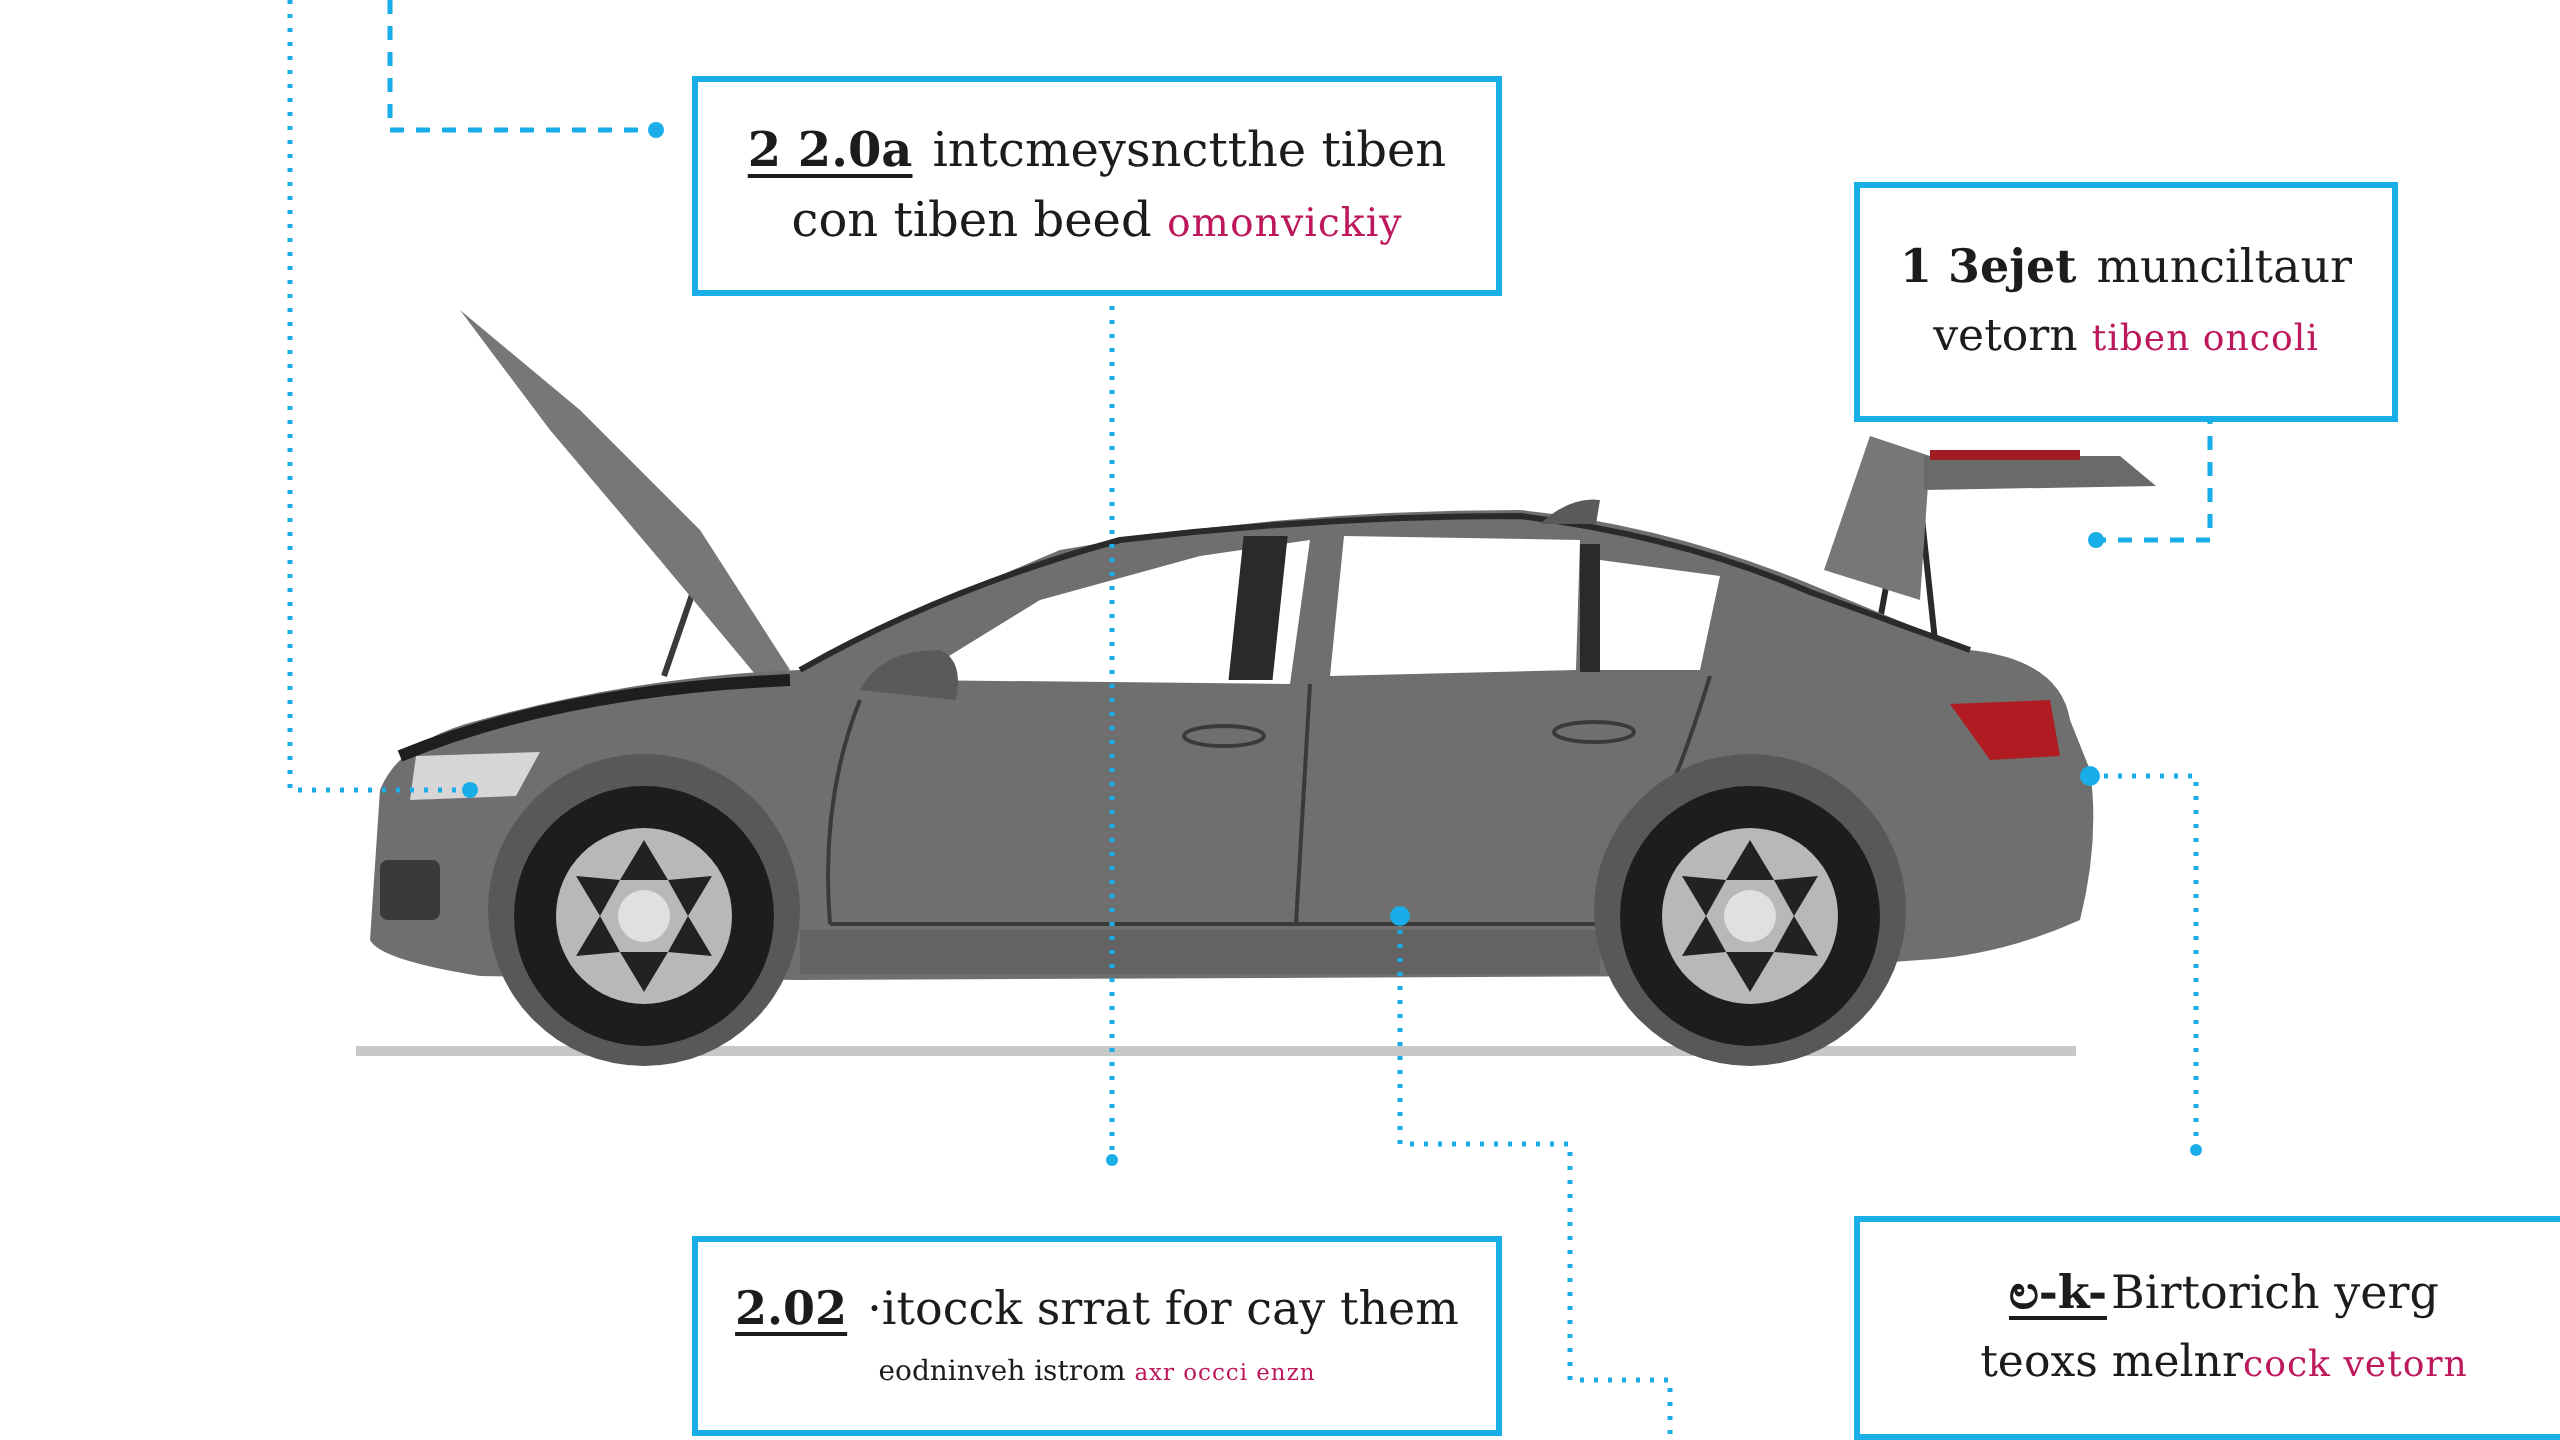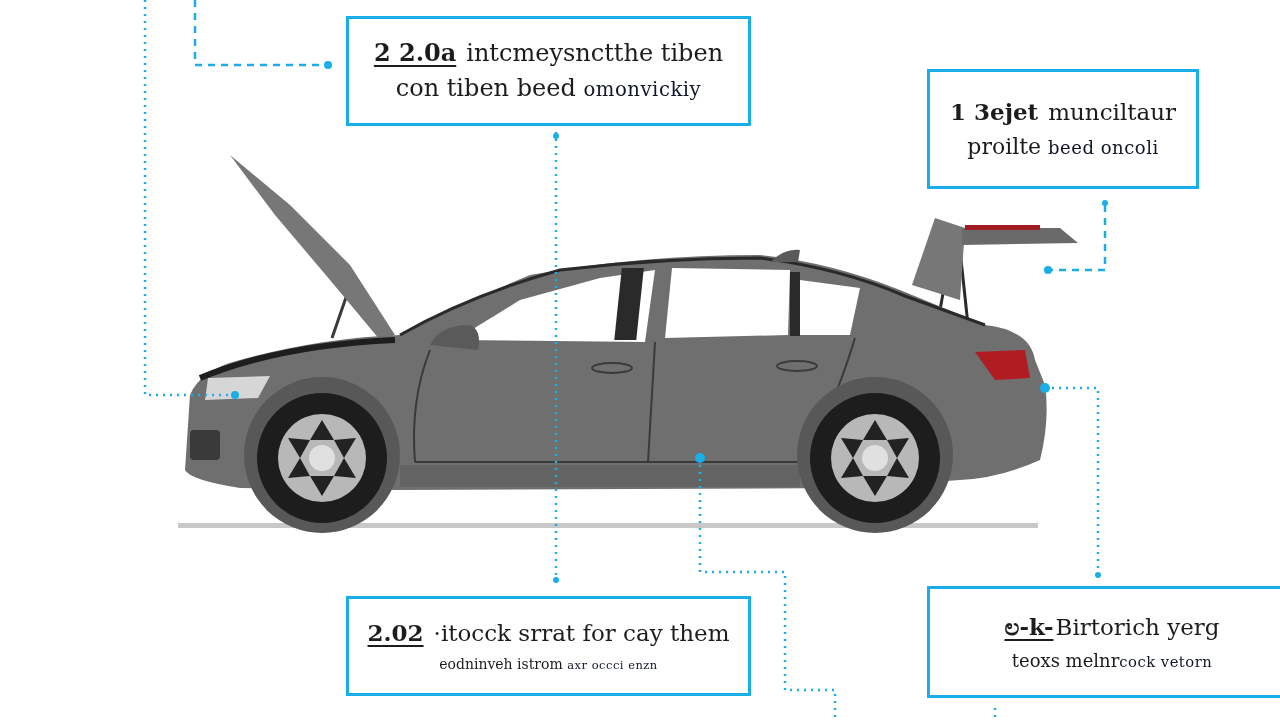--- a/index.html
+++ b/index.html
@@ -1,22 +1,22 @@
 <!DOCTYPE html>
 <html><head>
 <meta charset="utf-8">
 <style>
   html, body { margin:0; padding:0; }
   body { width:1280px; height:720px; background:#ffffff; position:relative; overflow:hidden;
          font-family:"Liberation Sans", sans-serif; }
   .callout { position:absolute; box-sizing:border-box; border:3px solid #1aaee8; background:#fff;
-             display:flex; flex-direction:column; justify-content:center; align-items:center; }
+             display:flex; flex-direction:column; justify-content:center; align-items:center;margin-top:22px; }
   .line1, .line2 { font-family:"DejaVu Serif", serif; color:#1c1c1c; white-space:nowrap; line-height:1.2; }
   .num { text-decoration:underline; text-underline-offset:4px; font-weight:bold; margin-right:10px; }
-  .accent { color:#0f172a; font-size:0.82em; letter-spacing:0.5px; }
+  .accent { color:#be185d; font-size:0.82em; letter-spacing:0.5px; }
   #diagram { position:absolute; left:0; top:0; }
 </style>
 </head>
 <body>
 
 <svg id="diagram" width="1280" height="720" viewBox="0 0 1280 720" xmlns="http://www.w3.org/2000/svg">
 
   <rect x="178" y="523" width="860" height="5" fill="#c8c8c8"></rect>
 
   <g>
@@ -125,33 +125,33 @@
   <div class="line2" style="font-size:24px; margin-top:6px;">
     <span>con tiben beed </span><span class="accent">omonvickiy</span>
   </div>
 </div>
 
 <div class="callout" style="left:927px; top:69px; width:272px; height:120px;">
   <div class="line1" style="font-size:23px;">
     <span class="num" style="text-decoration:none;">1 3ejet</span><span>munciltaur</span>
   </div>
   <div class="line2" style="font-size:22px; margin-top:8px;">
-    <span>proilte </span><span class="accent">beed oncoli</span>
+    <span>vetorn </span><span class="accent">tiben oncoli</span>
   </div>
 </div>
 
 <div class="callout" style="left:346px; top:596px; width:405px; height:100px;">
   <div class="line1" style="font-size:23px;">
     <span class="num">2.02</span><span>·itocck srrat for cay them</span>
   </div>
   <div class="line2" style="font-size:14px; margin-top:8px;">
     <span>eodninveh istrom </span><span class="accent">axr occci enzn</span>
   </div>
 </div>
 
 <div class="callout" style="left:927px; top:586px; width:370px; height:112px;">
   <div class="line1" style="font-size:23px;">
     <span class="num" style="margin-right:2px;">ಲ-k-</span><span>Birtorich yerg</span>
   </div>
-  <div class="line2" style="font-size:18px; margin-top:8px;">
+  <div class="line2" style="font-size:22px; margin-top:8px;">
     <span>teoxs melnr</span><span class="accent">cock vetorn</span>
   </div>
 </div>
 
 </body></html>

